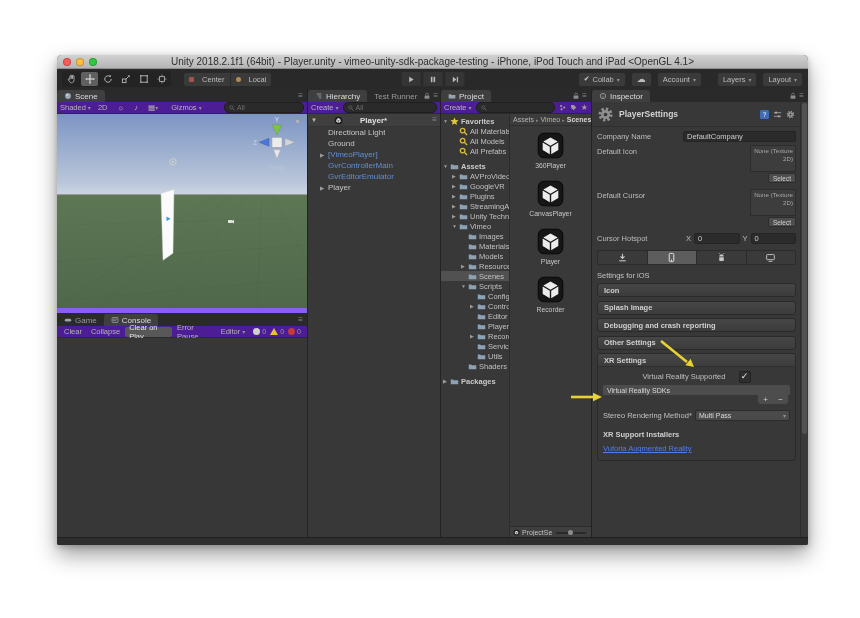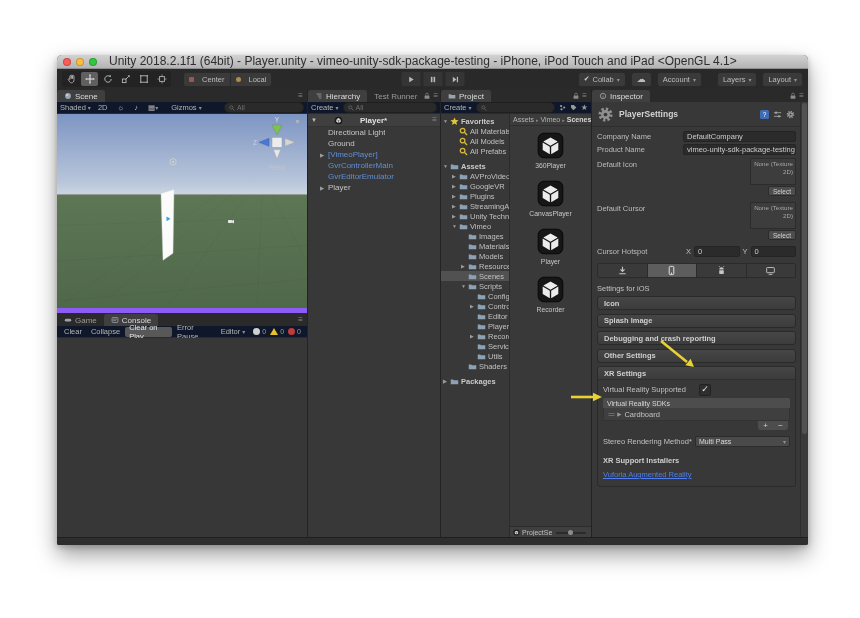--- a/index.html
+++ b/index.html
@@ -6,21 +6,21 @@
     font-family:"Liberation Sans", sans-serif;}
   .page{position:relative;width:860px;height:618px;background:#fff;}
   .window{position:absolute;left:57px;top:55px;width:751px;height:490px;background:#383838;
     border-radius:5px 5px 2px 2px;box-shadow:0 10px 22px rgba(0,0,0,.38),0 2px 6px rgba(0,0,0,.22);
     overflow:hidden;font-size:8px;color:#b8b8b8;}
   
   .titlebar{height:13px;background:linear-gradient(#d2d2d2,#b4b4b4);border-bottom:1px solid #8f8f8f;
     position:relative;display:flex;align-items:center;}
   .tl{width:6px;height:6px;border-radius:50%;margin-left:5px;display:inline-block;border:0.5px solid rgba(0,0,0,.2);}
   .tl.red{background:#fc5b57;margin-left:6px}.tl.yellow{background:#fdbe3e}.tl.green{background:#33c93f}
-  .title{position:absolute;left:52px;right:60px;text-align:left;font-size:12px;color:#2e2e2e;
+  .title{position:absolute;left:60px;right:60px;text-align:center;font-size:10px;color:#2e2e2e;
     line-height:13px;white-space:nowrap;overflow:hidden;}
   
   .toolbar{height:20px;background:#292929;border-bottom:1px solid #1d1d1d;display:flex;align-items:center;
     padding:0 5px;position:relative;}
   .tools{display:flex;background:#232323;border-radius:3px;padding:1px;gap:1px;}
   .toolbtn{width:17px;height:14px;display:flex;align-items:center;justify-content:center;color:#b5b5b5;border-radius:2px;}
   .toolbtn.on{background:#606060;color:#e8e8e8;}
   .toolbtn svg{width:10px;height:10px;}
   .pivotgrp{display:flex;margin-left:12px;}
   .pbtn{height:13px;background:#3a3a3a;border:1px solid #2a2a2a;display:flex;align-items:center;gap:8px;
@@ -49,21 +49,21 @@
   .statusbar{position:absolute;left:0;right:0;bottom:0;height:7px;background:#2e2e2e;border-top:1px solid #1f1f1f;}
   
   .tabbar{height:13px;background:#2a2a2a;display:flex;align-items:flex-end;flex:none;}
   .tab{height:12px;padding:0 7px;display:flex;align-items:center;gap:3px;font-size:8px;color:#9a9a9a;white-space:nowrap;}
   .tab.active{background:#3f3f3f;border-radius:3px 3px 0 0;color:#dcdcdc;}
   .tab .tic{display:inline-flex;width:8px;height:8px;color:#9aa4ad;}
   .tab .tic svg{width:8px;height:8px;}
   .tabicons{margin-left:auto;display:flex;align-items:center;gap:3px;padding:0 4px 2px 0;color:#8a8a8a;}
   .tabicons svg{width:6px;height:8px;}
   .menu-glyph{font-size:8px;line-height:8px;color:#8a8a8a;}
-  .paneltb{height:11px;background:#0f172a;border-bottom:1px solid #2b2b2b;display:flex;align-items:center;
+  .paneltb{height:11px;background:#4c1d95;border-bottom:1px solid #2b2b2b;display:flex;align-items:center;
     padding:0 3px;gap:4px;font-size:7.5px;color:#b5b5b5;flex:none;}
   .searchbox{height:9px;background:#2a2a2a;border:1px solid #1f1f1f;border-radius:5px;display:flex;
     align-items:center;gap:2px;padding:0 4px;color:#6f6f6f;font-size:7px;}
   .searchbox svg{width:6px;height:6px;}
   .tbtoggle{padding:0 3px;color:#b0b0b0;}
   .panel-fill{flex:1;background:#373737;min-height:0;}
   
   .viewport{flex:1;min-height:0;}
   .viewport svg{display:block;width:100%;height:100%;}
   
@@ -140,21 +140,21 @@
   .ptab.on{background:#5d5d5d;color:#efefef;}
   .ptab svg{width:11px;height:11px;}
   .settingsfor{margin-top:6px;font-size:7.5px;color:#c2c2c2;}
   .seclist{margin-top:3px;}
   .secbar{height:12px;background:linear-gradient(#464646,#3c3c3c);border:1px solid #2a2a2a;border-radius:3px;
     display:flex;align-items:center;padding:0 6px;font-size:7.5px;font-weight:bold;color:#cfcfcf;margin-bottom:3.5px;}
   .xrbox{border:1px solid #2a2a2a;border-radius:3px;overflow:hidden;}
   .xrhead{height:12px;background:linear-gradient(#464646,#3c3c3c);border-bottom:1px solid #2f2f2f;
     display:flex;align-items:center;padding:0 6px;font-size:7.5px;font-weight:bold;color:#cfcfcf;}
   .xrcontent{padding:4px 5px 7px 5px;}
-  .vrrow{display:flex;align-items:center;height:11px;}
+  .vrrow{display:flex;align-items:center;height:11px;justify-content:center;}
   .vrlabel{width:96px;font-size:7.5px;color:#c0c0c0;}
   .checkbox{width:10px;height:10px;background:#2e2e2e;border:1px solid #222;border-radius:2px;color:#eaeaea;
     font-size:9px;line-height:9px;text-align:center;}
   .sdklist{margin-top:3px;}
   .sdkhead{height:10px;background:#4d4d4d;border-radius:2px 2px 0 0;display:flex;align-items:center;
     padding:0 4px;font-size:7px;color:#d8d8d8;}
   .sdkitem{height:12px;background:#3f3f3f;display:flex;align-items:center;gap:3px;padding:0 4px;
     font-size:7.5px;color:#c2c2c2;border:1px solid #333;border-top:none;}
   .draghandle{color:#8c8c8c;font-size:7px;letter-spacing:-1px;}
   .sdkitem .tri{font-size:5.5px;color:#9a9a9a;}
@@ -904,24 +904,20 @@
                   <circle cx="10" cy="10" r="5.2" fill="#a0a0a0"></circle>
                   <circle cx="10" cy="10" r="2.2" fill="#383838"></circle>
                 </svg>
             </div>
           </div>
           <div class="icontent">
             <div class="irow">
               <span class="ilabel">Company Name</span>
               <div class="ifield">DefaultCompany</div>
             </div>
-            <div class="irow">
-              <span class="ilabel">Product Name</span>
-              <div class="ifield">vimeo-unity-sdk-package-testing</div>
-            </div>
             <div class="texrow">
               <span class="ilabel" style="padding-top:2px;">Default Icon</span>
               <div class="texcol">
                 <div class="texbox">None (Texture 2D)</div>
                 <div class="selectbtn">Select</div>
               </div>
             </div>
             <div class="texrow">
               <span class="ilabel" style="padding-top:2px;">Default Cursor</span>
               <div class="texcol">
@@ -980,25 +976,20 @@
               </div>
             <div class="xrbox">
               <div class="xrhead">XR Settings</div>
               <div class="xrcontent">
                 <div class="vrrow">
                   <span class="vrlabel">Virtual Reality Supported</span>
                   <span class="checkbox">✓</span>
                 </div>
                 <div class="sdklist">
                   <div class="sdkhead">Virtual Reality SDKs</div>
-                  <div class="sdkitem">
-                    <span class="draghandle">==</span>
-                    <span class="tri">▶</span>
-                    <span>Cardboard</span>
-                  </div>
                   <div class="sdkfoot">
                     <div class="footbox">
                       <span class="pm">+</span>
                       <span class="pm">−</span>
                     </div>
                   </div>
                 </div>
                 <div class="stereorow">
                   <span class="stereolabel">Stereo Rendering Method*</span>
                   <div class="dropdown">

